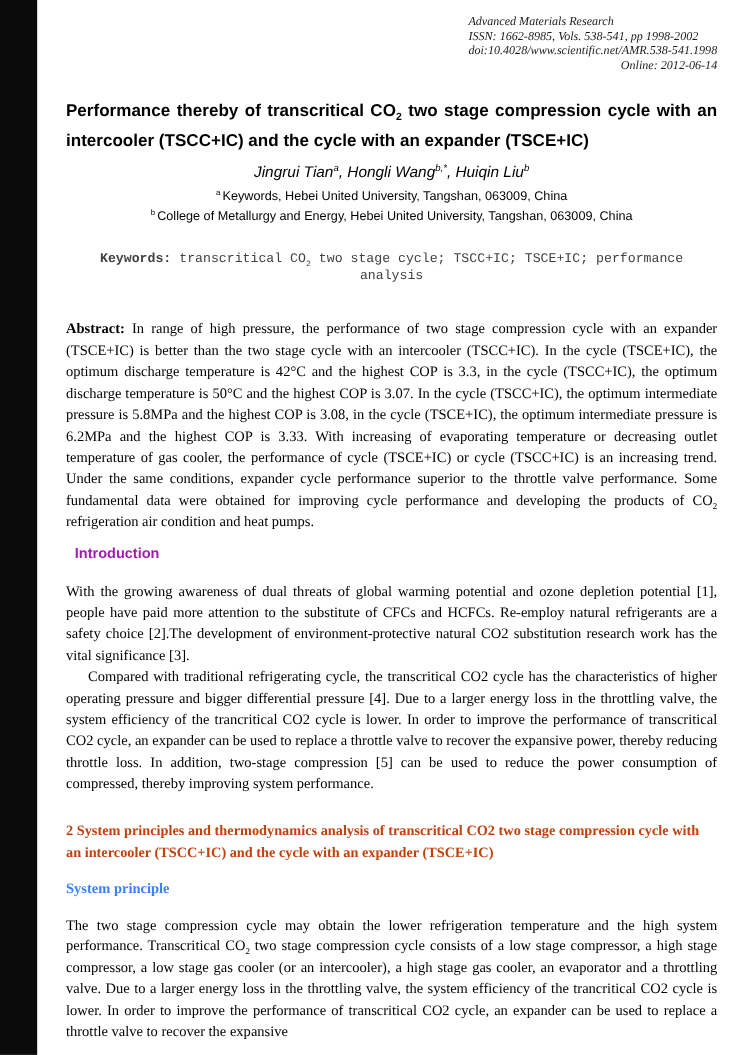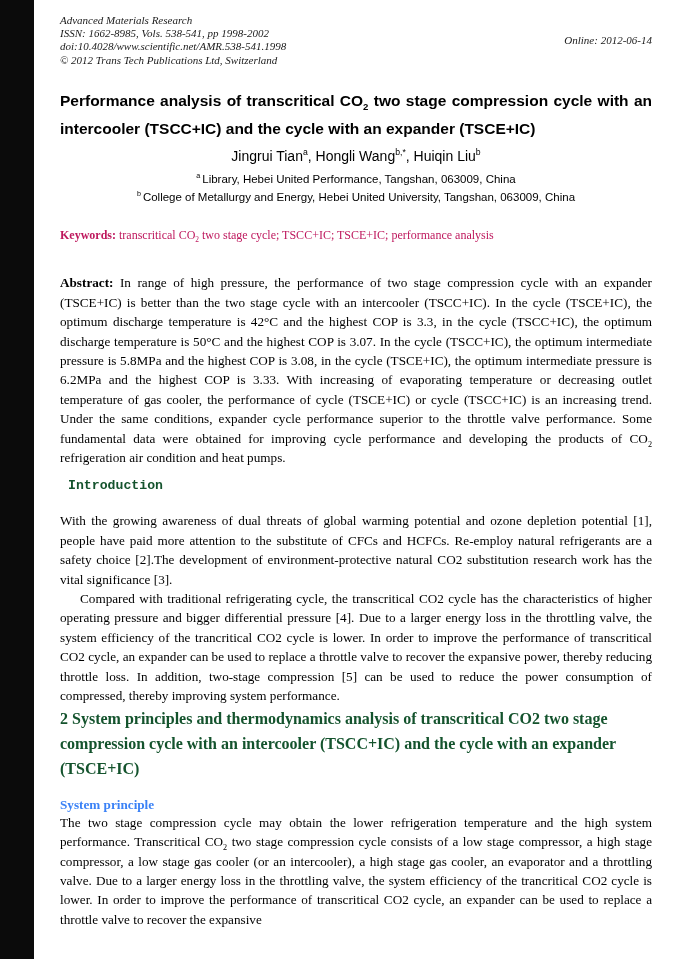--- a/index.html
+++ b/index.html
@@ -19,118 +19,120 @@
   }
   .page {
     position: absolute;
     left: 34px; top: 0; right: 0; bottom: 0;
     background: #fff;
     padding: 14px 26px 0 26px;
   }
   .pub-header {
     display: flex;
     justify-content: space-between;
-    align-items: center;
+    align-items: flex-end;
     font: italic 11px/1.2 "Liberation Serif", serif;
     color: #1a1a1a;
+    flex-direction: column;
   }
   .pub-left div { white-space: nowrap; }
   .pub-right { white-space: nowrap; }
   .title {
     margin-top: 20px;
     font-family: "Liberation Sans", sans-serif;
     font-weight: bold;
     font-size: 15.5px;
     line-height: 1.85;
     text-align: justify;
     color: #000;
   }
   .authors {
     margin-top: 4px;
     text-align: center;
     font-family: "Liberation Sans", sans-serif;
     font-size: 14px;
     color: #000;
+    font-style: italic;
   }
   .affil {
     text-align: center;
     font-family: "Liberation Sans", sans-serif;
     font-size: 11.5px;
     color: #000;
   }
   .affil-a { margin-top: 9px; }
   .affil-b { margin-top: 6px; }
   .keywords {
     margin-top: 24px;
-    font-family: Liberation Serif, serif;
+    font-family: Liberation Mono, monospace;
     font-size: 12px;
     line-height: 1.35;
-    color: #be185d;
+    color: #404040;
+    text-align: center;
   }
   .keywords b { font-weight: bold; }
   .body-text {
     font-family: "Liberation Serif", serif;
     font-size: 13.2px;
     line-height: 1.47;
     text-align: justify;
     color: #000;
   }
   .abstract { margin-top: 30px; }
   .abstract b { font-weight: bold; }
   .intro-heading {
     margin-top: 11px;
     padding-left: 8px;
-    font-family: Liberation Mono, monospace;
+    font-family: Liberation Sans, sans-serif;
     font-size: 13.2px;
     font-weight: bold;
-    color: #14532d;
+    color: #a21caf;
   }
   .intro-p1 { margin-top: 18px; }
   .indent { text-indent: 20px; }
   .section-heading {
-    margin-top: 2px;
+    margin-top: 23px;
     font-family: "Liberation Serif", serif;
-    font-size: 16px;
+    font-size: 13px;
     font-weight: bold;
     line-height: 1.55;
-    color: #14532d;
+    color: #c2410c;
   }
   .sub-heading {
     margin-top: 15px;
     font-family: "Liberation Serif", serif;
     font-size: 13.2px;
     font-weight: bold;
     color: #3b82f6;
   }
-  .sp-paragraph { margin-top: 0; }
+  .sp-paragraph { margin-top: 15px; }
   sup { font-size: 0.62em; vertical-align: super; line-height: 0; }
   sub { font-size: 0.62em; vertical-align: sub; line-height: 0; }
 </style>
 </head>
 <body>
 
 <div class="scan-bar"></div>
 
 <div class="page">
 
   <header class="pub-header">
     <div class="pub-left">
       <div>Advanced Materials Research</div>
       <div>ISSN: 1662-8985, Vols. 538-541, pp 1998-2002</div>
       <div>doi:10.4028/www.scientific.net/AMR.538-541.1998</div>
-      <div>© 2012 Trans Tech Publications Ltd, Switzerland</div>
     </div>
     <div class="pub-right">Online: 2012-06-14</div>
   </header>
 
-  <h1 class="title"><span>Performance analysis of transcritical CO</span><sub>2</sub><span> two stage compression cycle with an intercooler (TSCC+IC) and the cycle with an expander (TSCE+IC)</span></h1>
+  <h1 class="title"><span>Performance thereby of transcritical CO</span><sub>2</sub><span> two stage compression cycle with an intercooler (TSCC+IC) and the cycle with an expander (TSCE+IC)</span></h1>
 
   <div class="authors"><span>Jingrui Tian</span><sup>a</sup><span>, Hongli Wang</span><sup>b,*</sup><span>, Huiqin Liu</span><sup>b</sup></div>
 
-  <div class="affil affil-a"><sup>a </sup><span>Library, Hebei United Performance, Tangshan, 063009, China</span></div>
+  <div class="affil affil-a"><sup>a </sup><span>Keywords, Hebei United University, Tangshan, 063009, China</span></div>
   <div class="affil affil-b"><sup>b </sup><span>College of Metallurgy and Energy, Hebei United University, Tangshan, 063009, China</span></div>
 
   <p class="keywords"><b>Keywords:</b><span><span> transcritical CO</span><sub>2</sub><span> two stage cycle; TSCC+IC; TSCE+IC; performance analysis</span></span></p>
 
   <p class="body-text abstract"><b>Abstract:</b><span><span> In range of high pressure, the performance of two stage compression cycle with an expander (TSCE+IC) is better than the two stage cycle with an intercooler (TSCC+IC). In the cycle (TSCE+IC), the optimum discharge temperature is 42°C and the highest COP is 3.3, in the cycle (TSCC+IC), the optimum discharge temperature is 50°C and the highest COP is 3.07. In the cycle (TSCC+IC), the optimum intermediate pressure is 5.8MPa and the highest COP is 3.08, in the cycle (TSCE+IC), the optimum intermediate pressure is 6.2MPa and the highest COP is 3.33. With increasing of evaporating temperature or decreasing outlet temperature of gas cooler, the performance of cycle (TSCE+IC) or cycle (TSCC+IC) is an increasing trend. Under the same conditions, expander cycle performance superior to the throttle valve performance. Some fundamental data were obtained for improving cycle performance and developing the products of CO</span><sub>2</sub><span> refrigeration air condition and heat pumps.</span></span></p>
 
   <h2 class="intro-heading">Introduction</h2>
 
   <p class="body-text intro-p1">With the growing awareness of dual threats of global warming potential and ozone depletion potential [1], people have paid more attention to the substitute of CFCs and HCFCs. Re-employ natural refrigerants are a safety choice [2].The development of environment-protective natural CO2 substitution research work has the vital significance [3].</p>
   <p class="body-text indent">Compared with traditional refrigerating cycle, the transcritical CO2 cycle has the characteristics of higher operating pressure and bigger differential pressure [4]. Due to a larger energy loss in the throttling valve, the system efficiency of the trancritical CO2 cycle is lower. In order to improve the performance of transcritical CO2 cycle, an expander can be used to replace a throttle valve to recover the expansive power, thereby reducing throttle loss. In addition, two-stage compression [5] can be used to reduce the power consumption of compressed, thereby improving system performance.</p>

